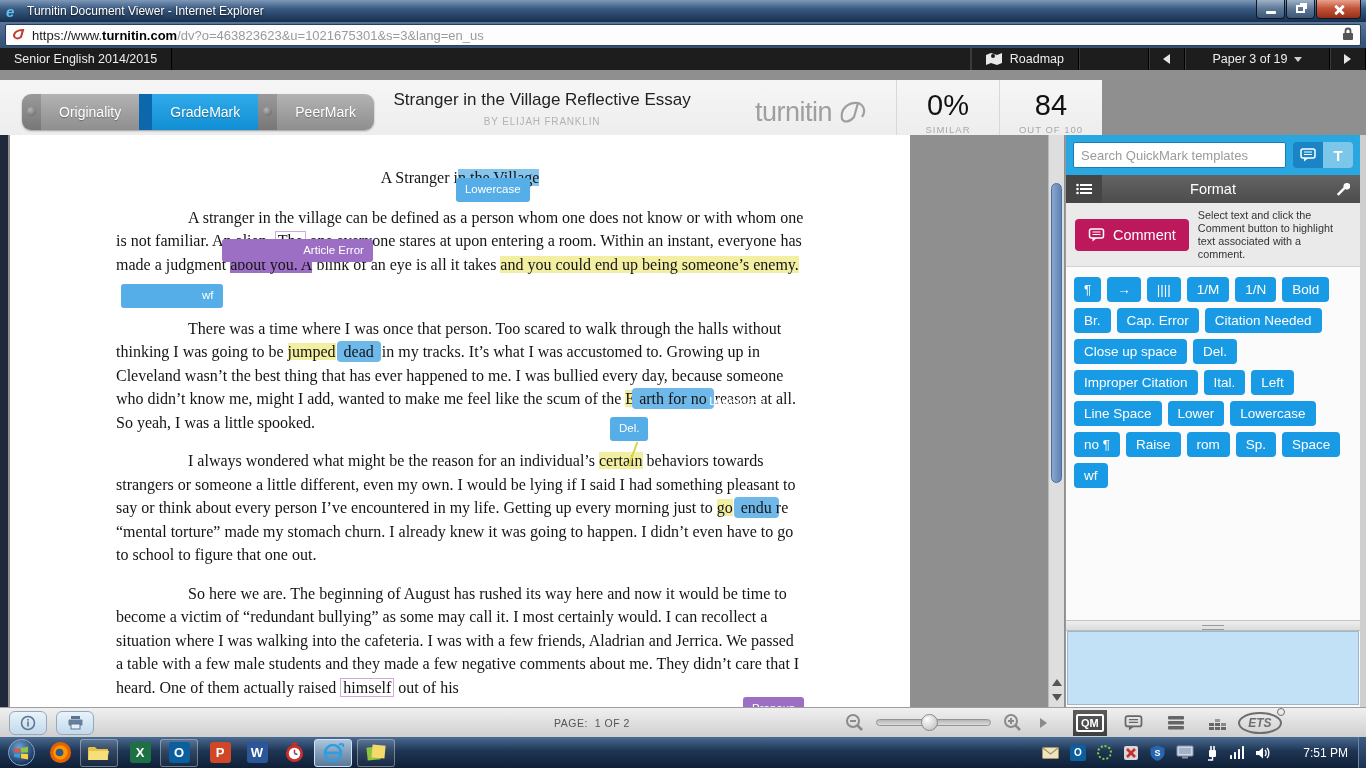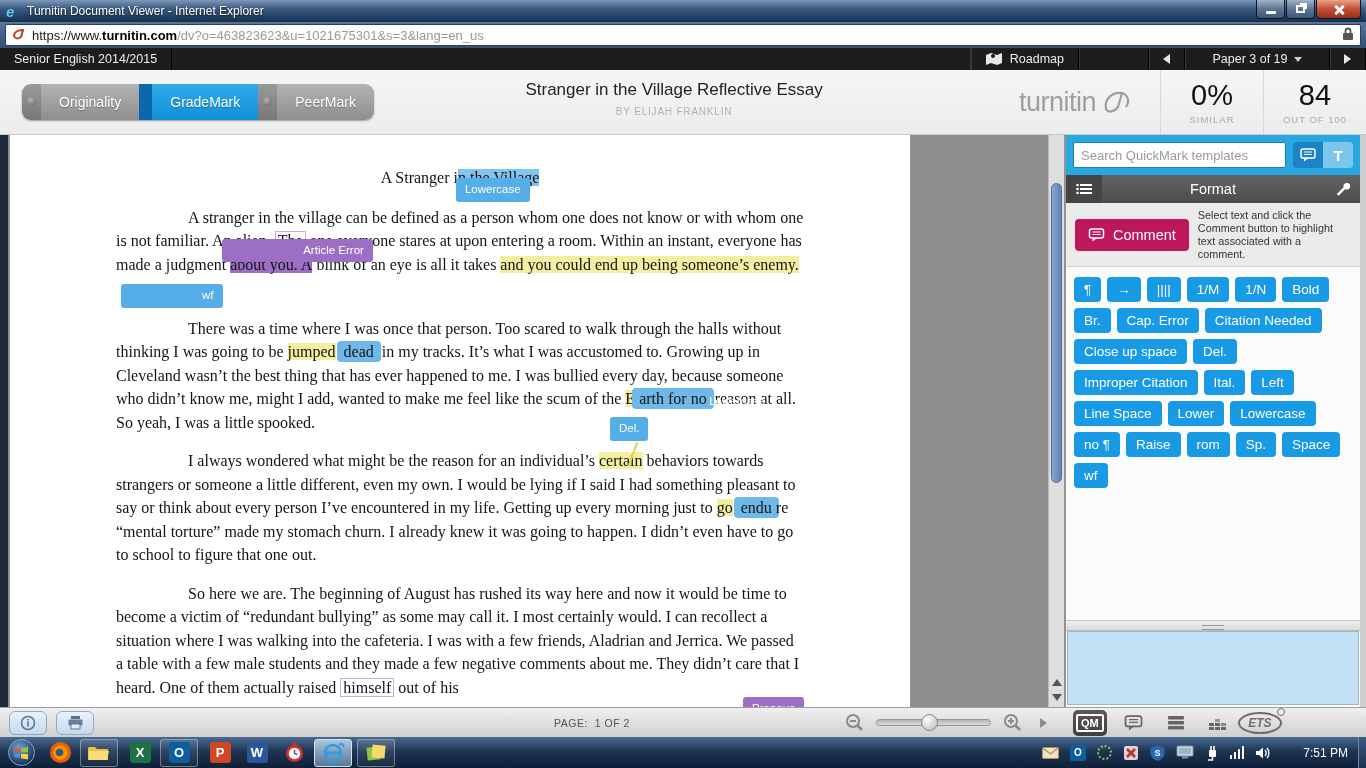--- a/index.html
+++ b/index.html
@@ -30,21 +30,21 @@
   .navbar{position:absolute;left:0;top:48px;width:1366px;height:22px;background:#1d1d1d;display:flex;align-items:stretch;color:#ededed;font-size:12.5px;}
   .nav-item{display:flex;align-items:center;padding:0 14px;border-right:1px solid #000;box-shadow:1px 0 0 #3a3a3a inset;position:relative;}
   .nav-item:first-child{box-shadow:none;}
   .nav-sp{flex:1;}
   .caret-down{width:0;height:0;border-left:4px solid transparent;border-right:4px solid transparent;border-top:5px solid #cfcfcf;display:inline-block;margin-left:6px;}
   .tri-left{width:0;height:0;border-top:5px solid transparent;border-bottom:5px solid transparent;border-right:7px solid #e6e6e6;}
   .tri-right{width:0;height:0;border-top:5px solid transparent;border-bottom:5px solid transparent;border-left:7px solid #e6e6e6;}
   .nav-left-edge{border-left:1px solid #3a3a3a;}
 
   
-  .header{position:absolute;left:0;top:70px;width:1366px;height:65px;background:linear-gradient(#f6f6f6,#ececec);border-bottom:1px solid #c9c9c9;}
+  .header{position:absolute;left:0;top:80px;width:1102px;height:65px;background:linear-gradient(#f6f6f6,#ececec);border-bottom:1px solid #c9c9c9;}
   .tabs{position:absolute;left:22px;top:14px;height:36px;display:flex;border-radius:9px;overflow:hidden;box-shadow:0 1px 2px rgba(0,0,0,.35), inset 0 1px 0 rgba(255,255,255,.4);}
   .tab-cap{width:19px;background:linear-gradient(#9a9a9a,#777);position:relative;}
   .tab-cap::after{content:"";position:absolute;left:5px;top:13px;width:9px;height:9px;border-radius:50%;background:radial-gradient(circle at 35% 30%,#b5b5b5,#5e5e5e);}
   .tab{display:flex;align-items:center;padding:0 18px;color:#fff;font-size:14px;background:linear-gradient(#b3b3b3,#8e8e8e);text-shadow:0 1px 1px rgba(0,0,0,.3);}
   .tab-notch{width:13px;background:#0d67ad;}
   .tab.active{background:linear-gradient(#2fabea,#128fd4);}
   .doc-head{position:absolute;left:50%;top:10px;transform:translateX(-53%);text-align:center;}
   .doc-title{font-size:17px;color:#222;}
   .doc-byline{font-size:10px;color:#b2b2b2;letter-spacing:.8px;margin-top:6px;}
   .hstats{position:absolute;right:0;top:0;height:100%;display:flex;align-items:stretch;}
@@ -107,21 +107,21 @@
   
   .bottombar{position:absolute;left:0;top:707px;width:1366px;height:30px;background:linear-gradient(#f0f0f0,#cfcfcf);border-top:1px solid #9e9e9e;display:flex;align-items:center;}
   .bb-btn{width:38px;height:24px;margin-left:9px;border:1px solid #93a9bd;border-radius:6px;background:linear-gradient(#e9f3fb,#c3d9ec);display:flex;align-items:center;justify-content:center;}
   .bb-page{margin-left:460px;font-size:10.5px;color:#555;letter-spacing:.5px;display:flex;gap:7px;}
   .zoomgrp{display:flex;align-items:center;margin-left:215px;gap:12px;}
   .ztrack{width:115px;height:7px;border-radius:4px;background:linear-gradient(#b5b5b5,#dcdcdc);border:1px solid #949494;position:relative;}
   .zthumb{position:absolute;left:44px;top:-6px;width:17px;height:17px;border-radius:50%;background:radial-gradient(circle at 35% 30%,#fdfdfd,#b9b9b9);border:1px solid #888;}
   .bb-right{display:flex;align-items:center;margin-left:12px;gap:0;}
   .hs-arrow{margin-left:6px;}
   .bb-ico{width:42px;display:flex;align-items:center;justify-content:center;height:30px;}
-  .qm-active{width:34px;height:26px;background:linear-gradient(#5a5a5a,#3f3f3f);border-radius:5px;display:flex;align-items:center;justify-content:center;margin:0 6px 0 14px;}
+  .qm-active{width:34px;height:26px;background:linear-gradient(#5a5a5a,#3f3f3f);border-radius:0;display:flex;align-items:center;justify-content:center;margin:0 6px 0 14px;}
   .qm-label{border:2px solid #fff;color:#fff;font-size:11px;font-weight:700;padding:1px 3px;border-radius:2px;}
   .ets-oval{border:2px solid #6e6e6e;border-radius:50%;padding:2px 8px;color:#6e6e6e;font-size:12px;font-weight:700;font-style:italic;position:relative;}
   .ets-oval::after{content:"";position:absolute;right:-5px;top:-6px;width:6px;height:6px;border:1.5px solid #6e6e6e;border-radius:50%;}
 
   
   .taskbar{position:absolute;left:0;top:737px;width:1366px;height:31px;background:linear-gradient(#4a6b92,#1e3553 45%,#0f2038);display:flex;align-items:center;}
   .orb{width:34px;height:30px;margin-left:4px;display:flex;align-items:center;justify-content:center;}
   .orb-c{width:27px;height:27px;border-radius:50%;background:radial-gradient(circle at 40% 30%,#6f9fd0,#1d3c64 70%,#0d1f38);border:1px solid #88a8cc;display:flex;align-items:center;justify-content:center;}
   .tb-ico{width:30px;height:28px;margin-left:7px;display:flex;align-items:center;justify-content:center;}
   .tb-btn{width:38px;height:28px;margin-left:5px;border:1px solid rgba(255,255,255,.35);border-radius:3px;background:linear-gradient(rgba(255,255,255,.12),rgba(255,255,255,.04));display:flex;align-items:center;justify-content:center;}

